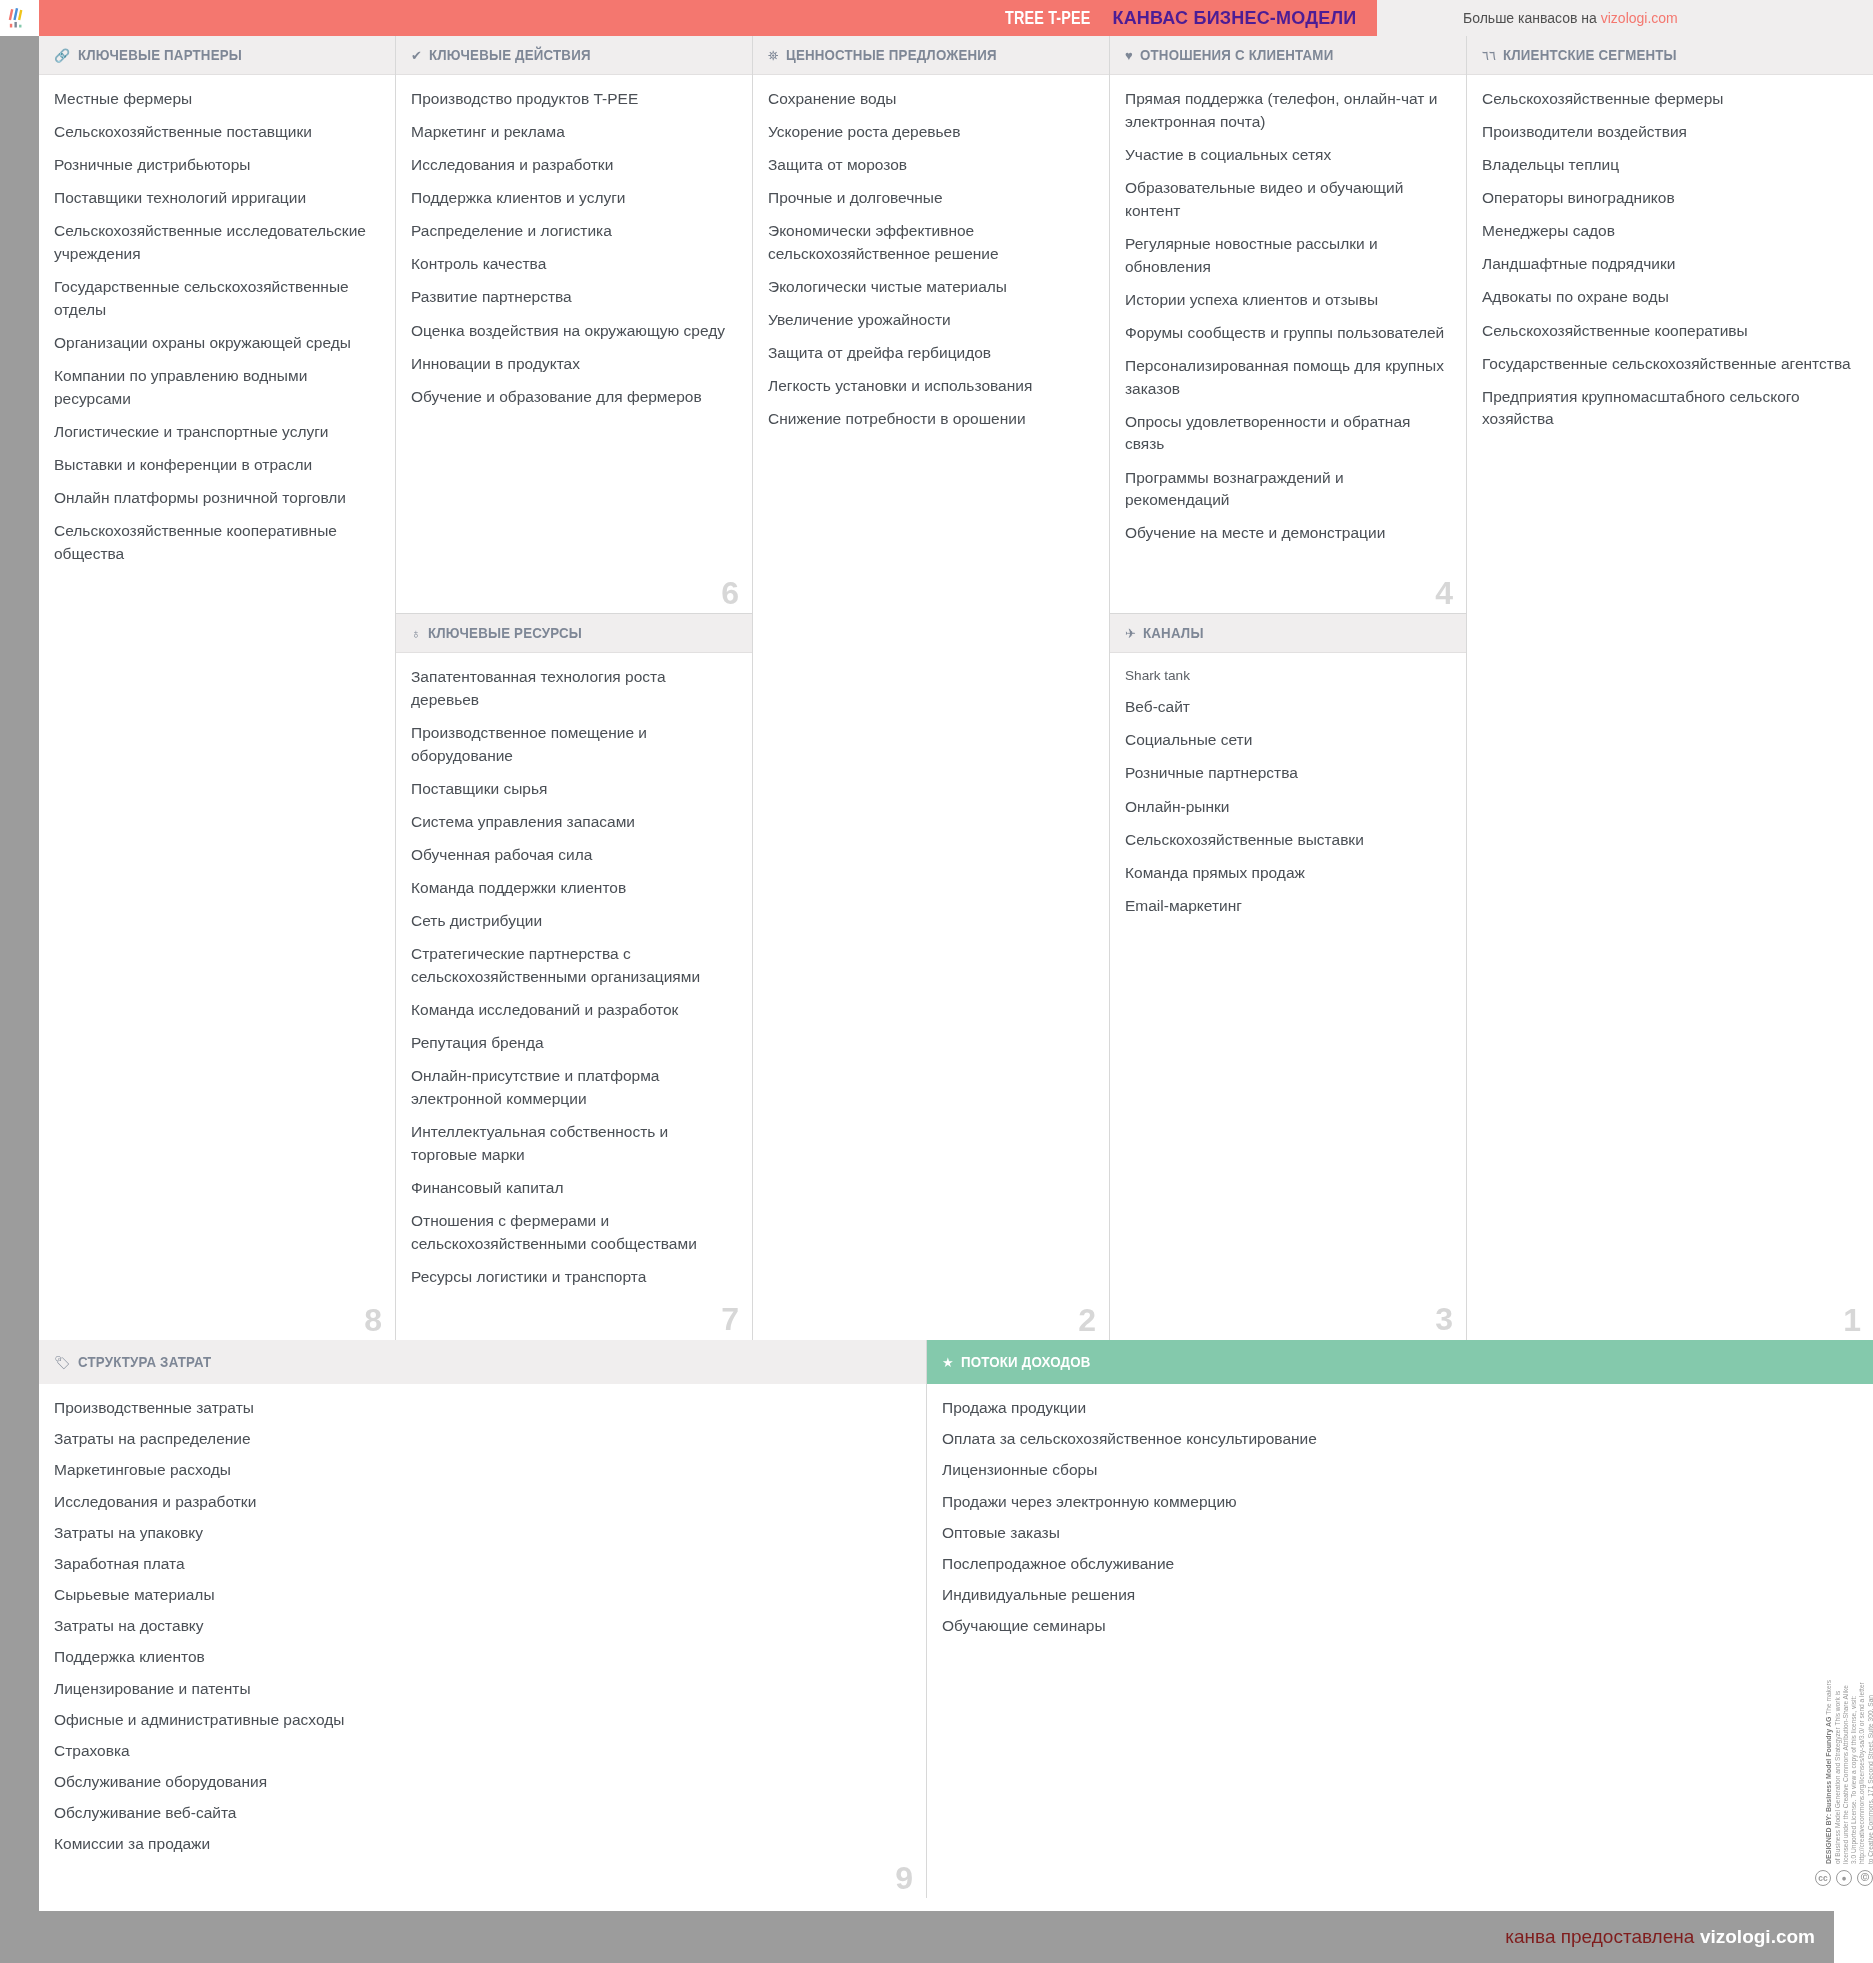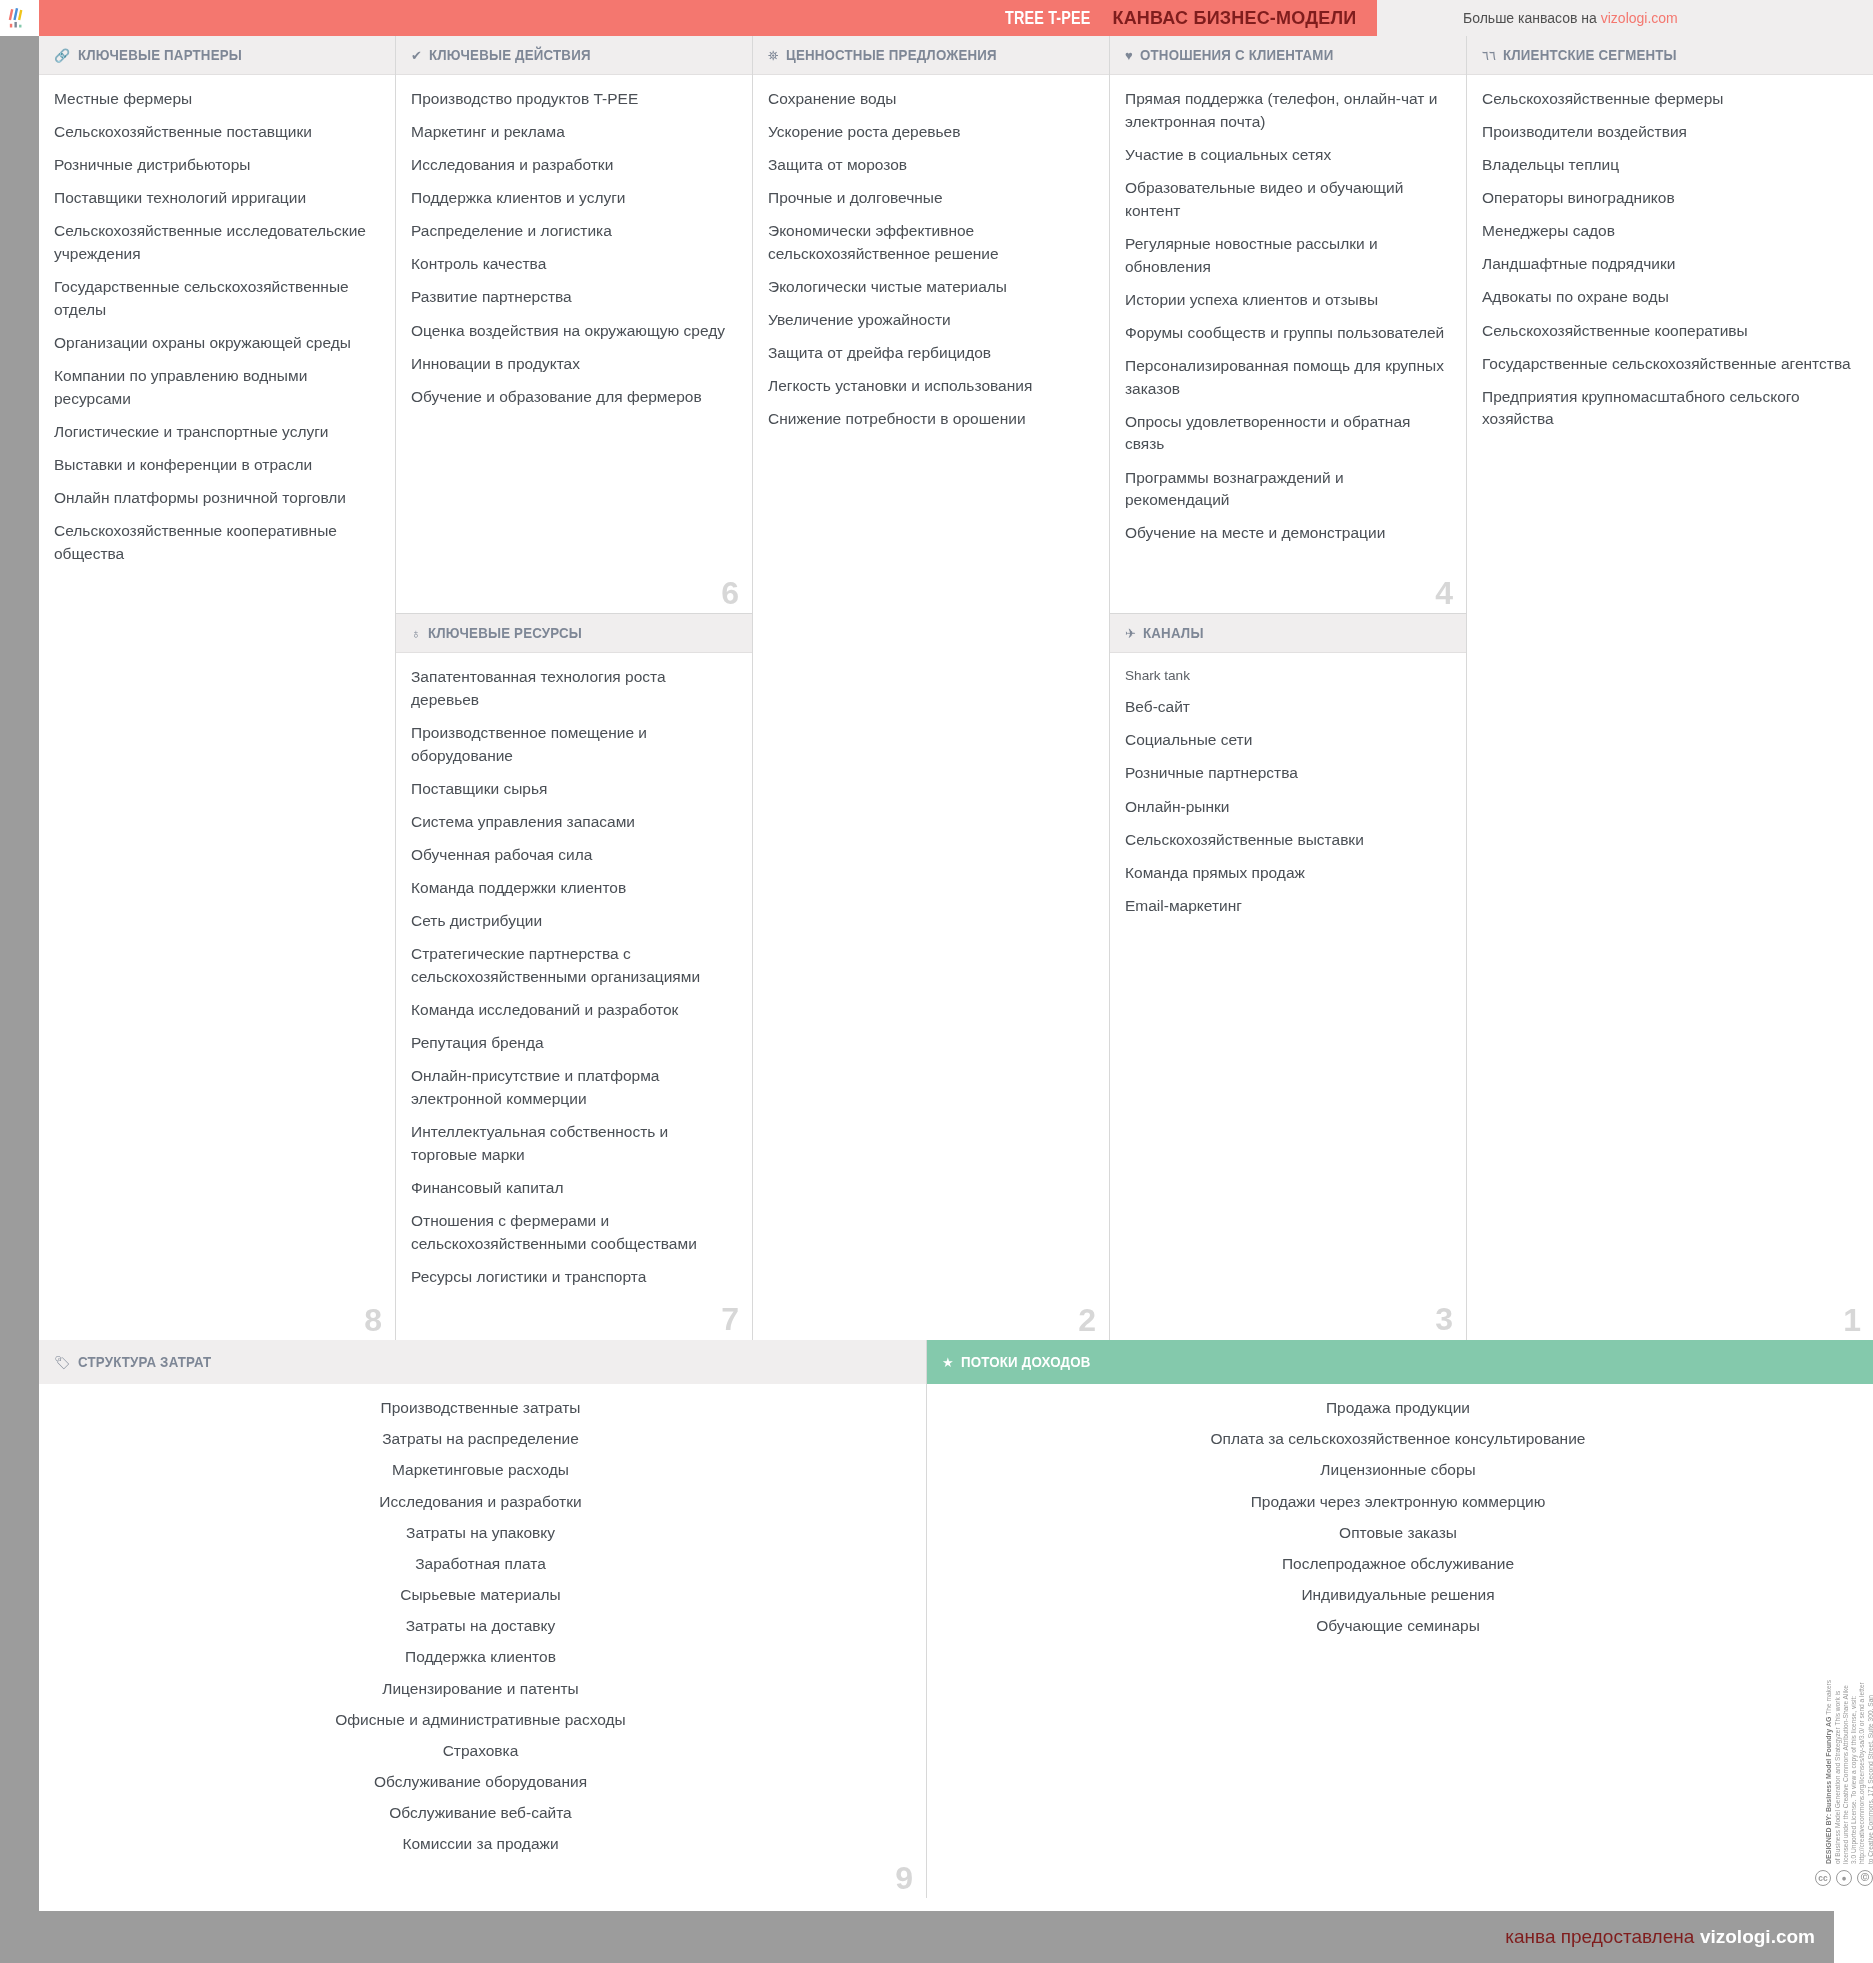--- a/index.html
+++ b/index.html
@@ -41,21 +41,21 @@
     background: #f4776f;
     display: flex; align-items: center; justify-content: flex-end;
     padding-right: 20.6px;
   }
   .brand-title {
     font-size: 18px; font-weight: bold; letter-spacing: 0.2px;
     white-space: nowrap;
     font-family: "Liberation Sans", sans-serif;
   }
   .brand-title .brand-white { color: #ffffff; font-stretch: condensed; transform: scaleX(.8); display:inline-block; transform-origin:left; }
-  .brand-title .brand-dark  { color: #7f1d1d; }
+  .brand-title .brand-dark  { color: #4c1d95; }
   .topbar-right {
     position: absolute; left: 1424px; top: 0;
     height: 36px; display: flex; align-items: center;
     font-size: 14px; color: #4f4f4f; white-space: nowrap;
   }
   .topbar-right a, .topbar-right .lnk { color: #f4776f; text-decoration: none; }
 
   
   .grid {
     position: absolute; left: 39px; top: 36px;
@@ -117,21 +117,21 @@
   .bot-head.cost { background: #f0eeee; }
   .bot-head.rev  { background: #84c9ac; }
   .bot-head .hd-icon { font-size: 13px; margin-right: 7.5px; line-height: 1; }
   .bot-head.cost .hd-icon, .bot-head.cost .hd-title { color: #7e8796; }
   .bot-head.rev  .hd-icon, .bot-head.rev  .hd-title { color: #ffffff; }
   .bot-head .hd-title {
     font-size: 14px; font-weight: bold; letter-spacing: 0.2px;
     transform: scaleX(.95); transform-origin: left center;
   }
   .bot-list { padding: 13px 19px 9.4px 15px; }
-  .bot-list .item { margin-bottom: 8.4px; text-align: center; }
+  .bot-list .item { margin-bottom: 8.4px; }
 
   
   .footer {
     position: absolute; left: 39px; top: 1911px;
     width: 1795px; height: 52px;
     background: #9c9c9c;
     display: flex; align-items: center; justify-content: flex-end;
     padding-right: 19px;
   }
   .footer .ftxt { font-size: 19px; color: #7f1d1d; }

